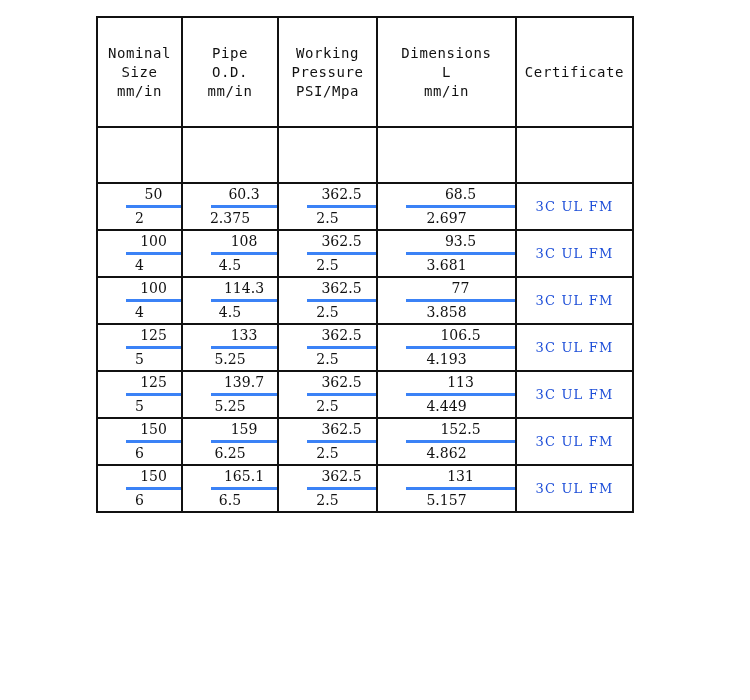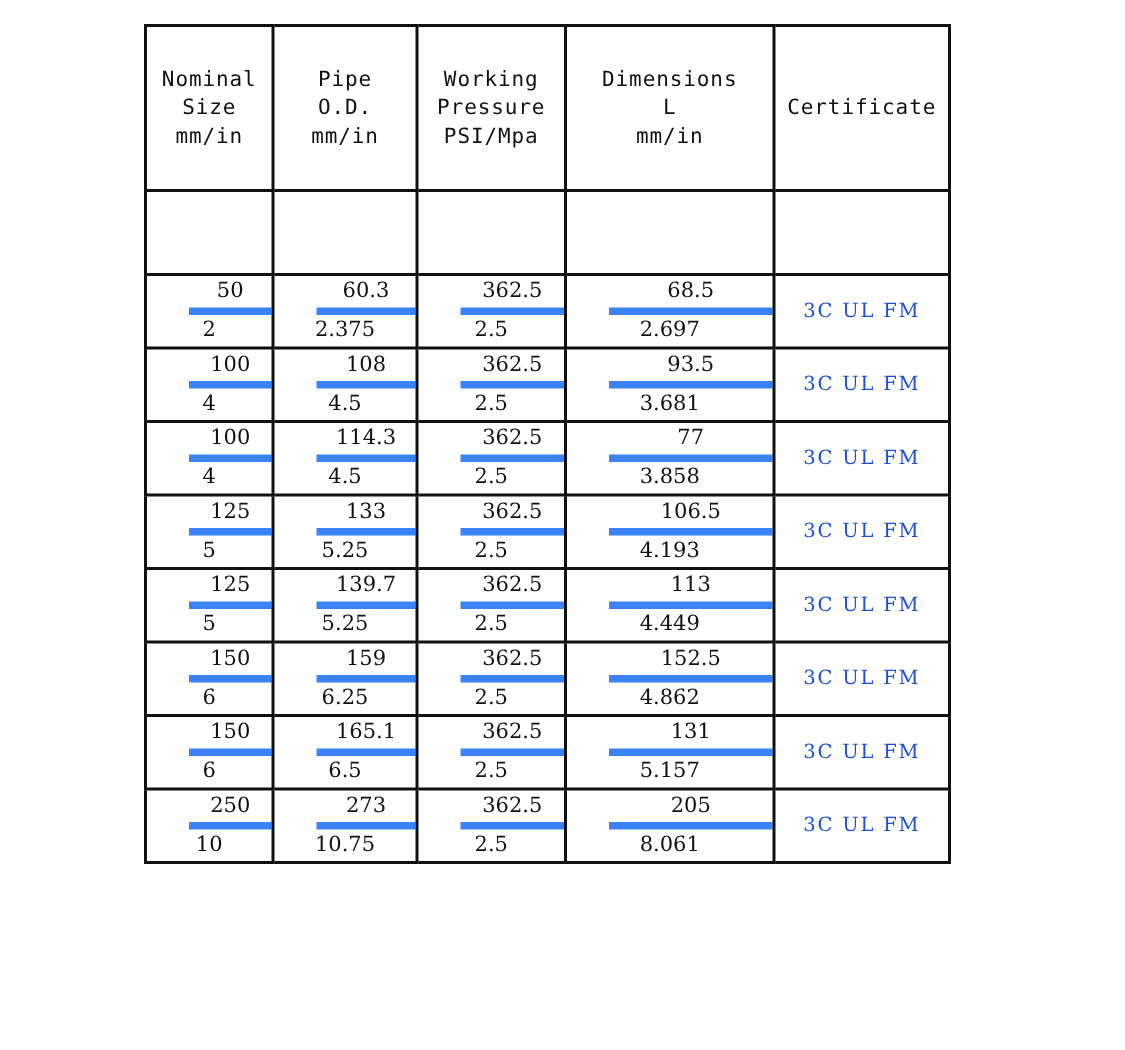--- a/index.html
+++ b/index.html
@@ -73,21 +73,21 @@
     font-size: 14px;
     padding: 0;
   }
   td.data-cell .subrow {
     display: block;
     height: 21px;
     line-height: 21px;
     white-space: nowrap;
   }
   td.data-cell .subrow.metric {
-    border-bottom: 5px solid #3b82f6;
+    border-bottom: 3px solid #3b82f6;
     margin-left: 28px;
   }
 
   td.cert-cell {
     vertical-align: middle;
     text-align: center;
     color: #1d4ed8;
     font-family: "DejaVu Serif", serif;
     font-size: 13px;
     letter-spacing: 1.2px;
@@ -267,34 +267,15 @@
           <td class="data-cell">
             <span class="subrow metric">362.5</span>
             <span class="subrow">2.5</span>
           </td>
           <td class="data-cell">
             <span class="subrow metric">131</span>
             <span class="subrow">5.157</span>
           </td>
           <td class="cert-cell">3C UL FM</td>
         </tr>
-        <tr>
-          <td class="data-cell">
-            <span class="subrow metric">250</span>
-            <span class="subrow">10</span>
-          </td>
-          <td class="data-cell">
-            <span class="subrow metric">273</span>
-            <span class="subrow">10.75</span>
-          </td>
-          <td class="data-cell">
-            <span class="subrow metric">362.5</span>
-            <span class="subrow">2.5</span>
-          </td>
-          <td class="data-cell">
-            <span class="subrow metric">205</span>
-            <span class="subrow">8.061</span>
-          </td>
-          <td class="cert-cell">3C UL FM</td>
-        </tr>
       </tbody>
   </table>
 </div>
 
 </body></html>

